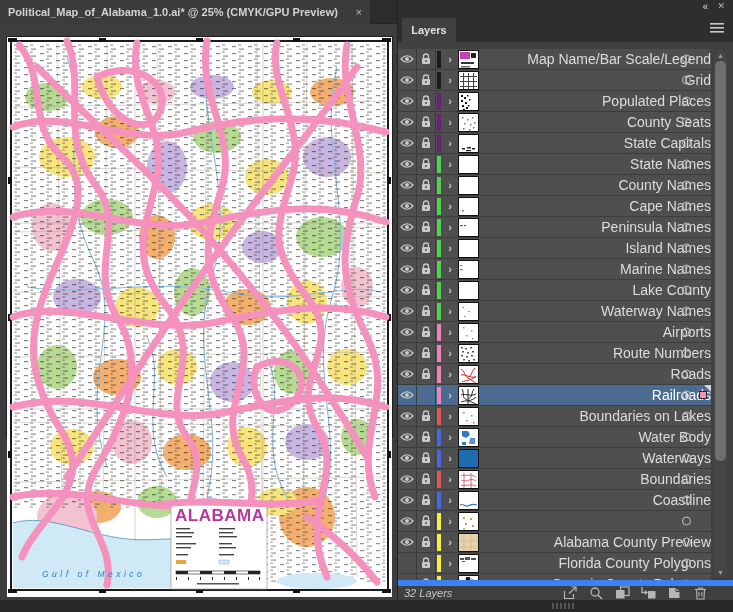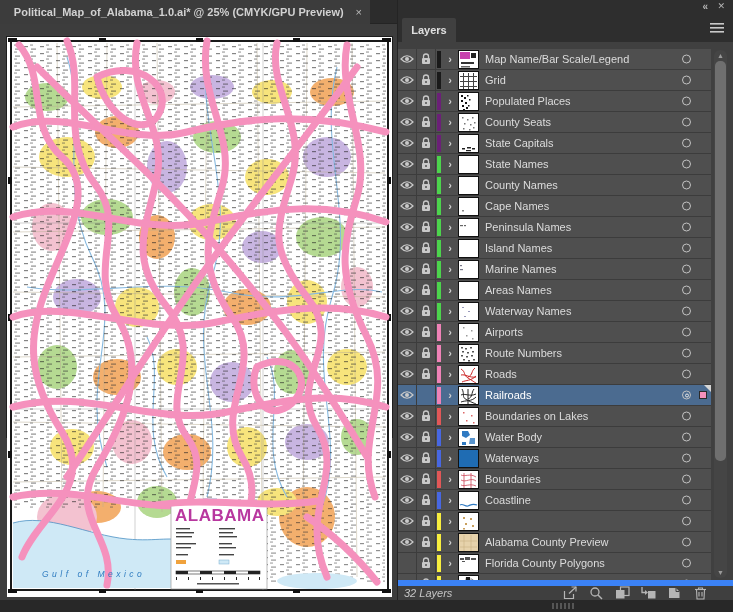--- a/index.html
+++ b/index.html
@@ -1,20 +1,20 @@
 <!DOCTYPE html>
 <html><head>
 <meta charset="utf-8">
 <style>
   html,body{margin:0;padding:0;background:#222;}
   *{box-sizing:border-box;font-family:"Liberation Sans",sans-serif;}
   .app{position:relative;width:733px;height:612px;background:#3d3d3d;overflow:hidden;}
 
   
-  .doc-area{position:absolute;left:0;top:0;width:397px;height:600px;background:#3d3d3d;text-align:center;}
+  .doc-area{position:absolute;left:0;top:0;width:397px;height:600px;background:#3d3d3d;}
   .doc-tabbar{position:absolute;left:0;top:0;width:397px;height:24px;background:#2c2c2c;border-bottom:1px solid #242424;}
   .doc-tab{position:absolute;left:0;top:0;height:24px;width:370px;background:#3c3c3c;display:flex;align-items:center;padding:0 8px;}
   .doc-tab-title{font-size:11px;font-weight:bold;color:#d2d2d2;white-space:nowrap;overflow:hidden;flex:1;}
   .doc-tab-close{font-size:11px;color:#bbb;margin-left:6px;cursor:default;}
   .canvas{position:absolute;left:0;top:24px;width:397px;height:576px;background:#3d3d3d;}
   .artboard{position:absolute;left:7px;top:13px;width:385px;height:400px;background:#f97316;box-shadow:0 0 0 1px #1e1e1e;}
   .artboard svg{display:block;}
 
   
   .panel{position:absolute;left:397px;top:0;width:336px;height:600px;background:#2e2e2e;display:flex;flex-direction:column;border-left:1px solid #242424;}
@@ -28,21 +28,21 @@
   .panel-spacer{height:7px;background:#404040;}
   .layer-list{position:relative;height:531px;background:#404040;overflow:hidden;}
   .layer-row{position:relative;width:313px;height:21px;background:#4f4f4f;border-bottom:1px solid #3c3c3c;display:flex;align-items:center;}
   .layer-row.sel{background:#4b6b90;}
   .cell{height:100%;display:flex;align-items:center;justify-content:center;}
   .eye{width:19px;border-right:1px solid #3c3c3c;}
   .lock{width:19px;border-right:1px solid #3c3c3c;}
   .colorbar{width:4px;height:17px;margin:0 1px;}
   .arrow{width:16px;color:#cfcfcf;font-size:11px;font-weight:bold;}
   .thumb{width:21px;height:19px;background:#fff;border:1px solid #111;margin-right:6px;overflow:hidden;flex:none;}
-  .lname{font-size:11px;color:#dcdcdc;white-space:nowrap;overflow:hidden;flex:1;}
+  .lname{font-size:14px;color:#dcdcdc;white-space:nowrap;overflow:hidden;flex:1;text-align:right;}
   .sel .lname{color:#fff;}
   .target{position:absolute;right:18px;top:50%;transform:translateY(-50%);width:13px;height:13px;display:flex;align-items:center;justify-content:center;}
   .ring{width:9px;height:9px;border:1px solid #c2c2c2;border-radius:50%;display:flex;align-items:center;justify-content:center;}
   .ring-inner{width:4px;height:4px;border:1px solid #e8e8e8;border-radius:50%;}
   .chip{position:absolute;right:4px;top:50%;transform:translateY(-50%);width:8px;height:8px;background:#f590bc;border:1px solid #2b2b2b;}
   .cornertri{position:absolute;right:0;top:0;width:0;height:0;border-top:7px solid #d6d6d6;border-left:7px solid transparent;}
   .vscroll{position:absolute;right:6px;top:1px;width:13px;height:528px;background:#454545;border-radius:6px;}
   .vs-up,.vs-down{position:absolute;left:0;width:13px;height:11px;color:#9a9a9a;font-size:7px;text-align:center;line-height:11px;}
   .vs-up{top:0;} .vs-down{bottom:0;}
   .vs-thumb{position:absolute;left:1px;top:11px;width:11px;height:400px;background:#6f6f6f;border-radius:5px;}
@@ -595,21 +595,21 @@
               <path d="M2.5 5V3.5a2.5 2.5 0 0 1 5 0V5" fill="none" stroke="#c9c9c9" stroke-width="1.3"></path>
               <rect x="1" y="5" width="8" height="6" rx="1" fill="#c9c9c9"></rect>
               <circle cx="5" cy="8" r="1" fill="#4f4f4f"></circle>
             </svg>
     </div>
     <div class="colorbar" style="background: rgb(76, 212, 76);"></div>
     <div class="cell arrow">›</div>
     <div class="thumb"><svg viewBox="0 0 19 19" width="19" height="19">
               <rect width="19" height="19" fill="#fff"></rect>
             </svg></div>
-    <div class="lname">Areas Names</div>
+    <div class="lname">Lake County</div>
     <span class="target">
             <span class="ring"></span>
           </span>
   </div>
         <div class="layer-row">
     <div class="cell eye">
       <svg width="14" height="10" viewBox="0 0 14 10">
               <path d="M1 5 Q7 -1.5 13 5 Q7 11.5 1 5 Z" fill="none" stroke="#c9c9c9" stroke-width="1.2"></path>
               <circle cx="7" cy="5" r="2" fill="#c9c9c9"></circle>
             </svg>

